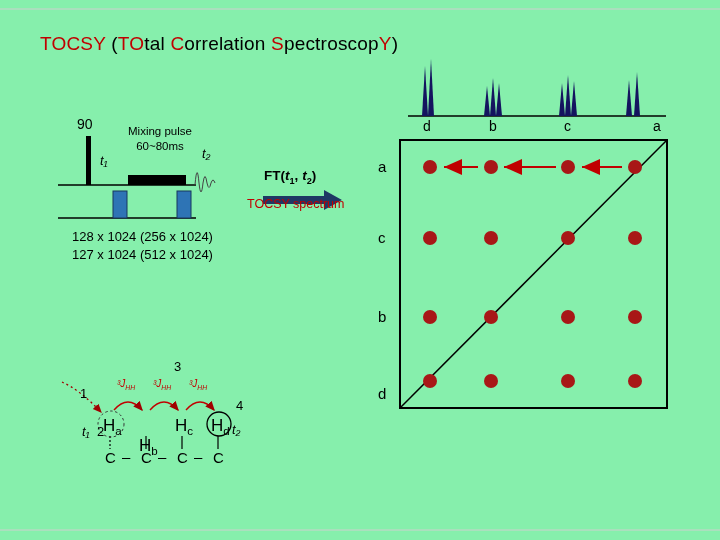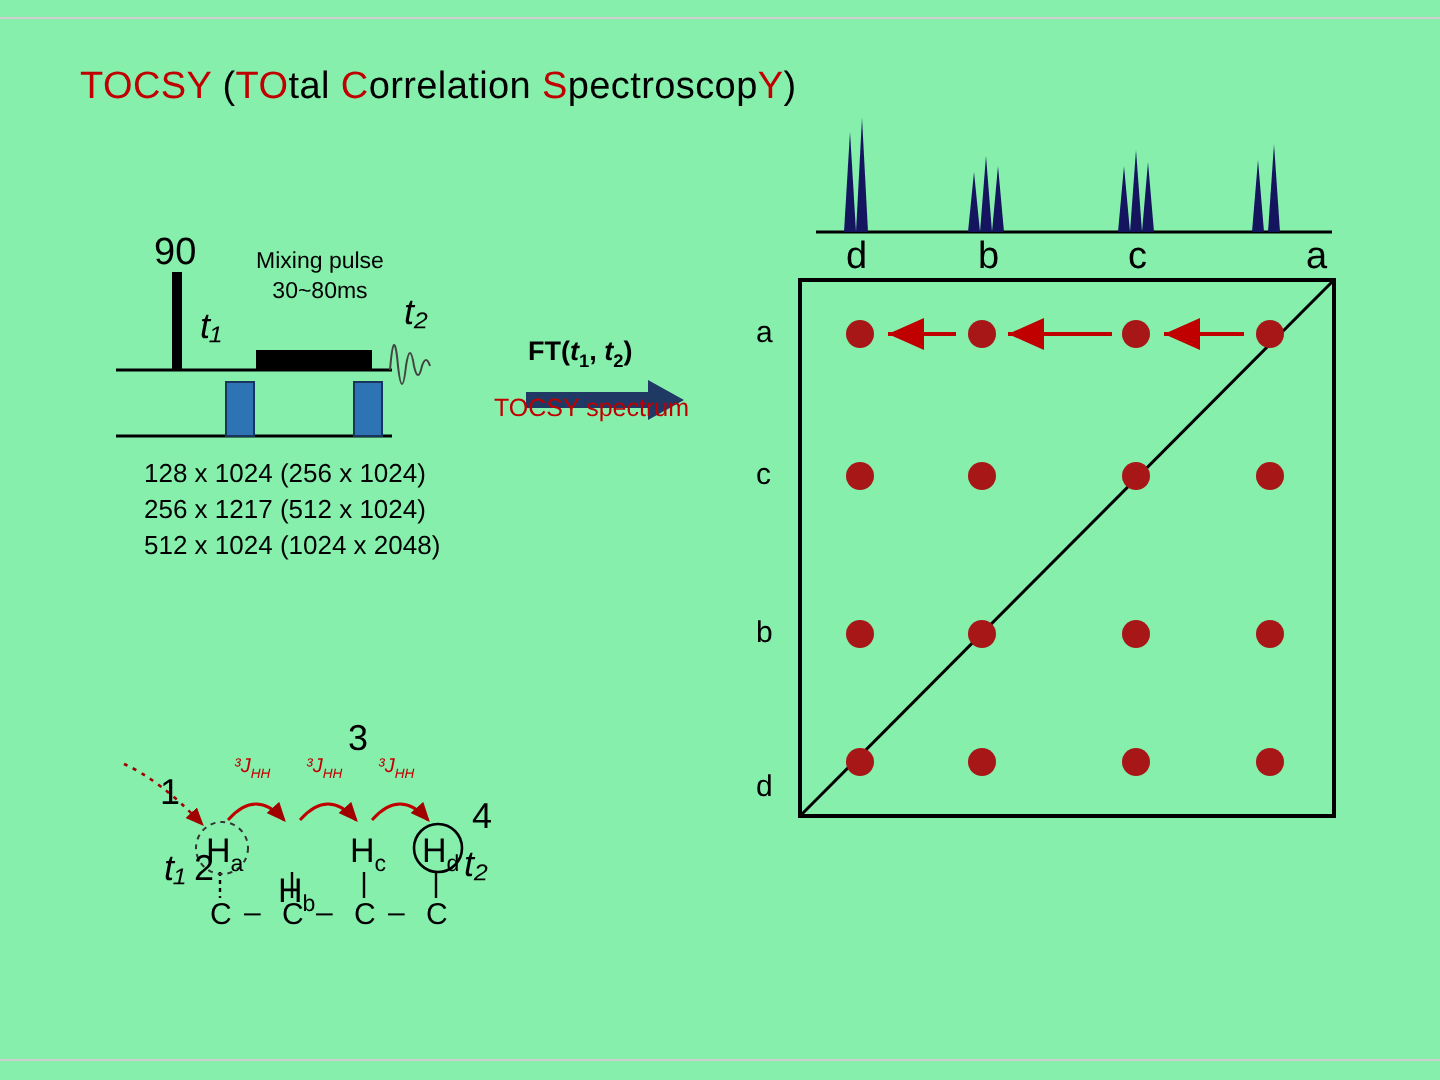--- a/index.html
+++ b/index.html
@@ -3,22 +3,22 @@
 <meta charset="utf-8">
 <style>
   html,body{margin:0;padding:0;background:#fff;}
   body{font-family:"Liberation Sans","DejaVu Sans",sans-serif;color:#000;}
   #slide{position:relative;width:720px;height:540px;background:#86efac;overflow:hidden;}
   #shapes{position:absolute;left:0;top:0;width:720px;height:540px;}
   .lbl{position:absolute;white-space:nowrap;line-height:1.1;}
   .red{color:#c00000;}
   .blk{color:#000000;}
   .title{left:40px;top:34px;font-size:19px;letter-spacing:0.2px;}
-  .f14{font-size:19px;text-align:center;}
-  .f13{font-size:18px;}
+  .f14{font-size:14px;text-align:center;}
+  .f13{font-size:13px;}
   .f12{font-size:12.5px;}
   .f15{font-size:15px;}
   sub{font-size:68%;}
   .jlabel{position:absolute;color:#c00000;font-size:10px;font-style:italic;white-space:nowrap;}
   .hlbl{position:absolute;font-size:17px;white-space:nowrap;}
   .clbl{position:absolute;font-size:15px;white-space:nowrap;}
   .mixlbl{position:absolute;left:112px;top:124px;width:96px;text-align:center;font-size:11.5px;line-height:1.3;}
   .params{position:absolute;left:72px;top:228px;font-size:13px;line-height:18px;}
   .itl{font-style:italic;}
 </style>
@@ -108,29 +108,28 @@
     </g>
   </svg>
 
   <div class="lbl title">
     <span class="red">TOCSY</span><span class="blk"> (</span><span class="red">TO</span><span class="blk">tal </span><span class="red">C</span><span class="blk">orrelation </span><span class="red">S</span><span class="blk">pectroscop</span><span class="red">Y</span><span class="blk">)</span>
   </div>
 
   <span class="lbl f14" style="left:77px;top:117px;">90</span>
   <div class="mixlbl">
     <div>Mixing pulse</div>
-    <div>30~80ms</div>
+    <div>60~80ms</div>
   </div>
   <span class="lbl f13 itl" style="left:100px;top:154px;">t₁</span>
   <span class="lbl f13 itl" style="left:202px;top:147px;">t₂</span>
 
   <div class="params">
     <div>128 x 1024 (256 x 1024)</div>
-    <div>256 x 1217 (512 x 1024)</div>
-    <div>512 x 1024 (1024 x 2048)</div>
+    <div>127 x 1024 (512 x 1024)</div>
   </div>
 
   <span class="lbl" style="left:264px;top:169px;font-size:13.5px;font-weight:bold;"><span>FT(</span><span class="itl">t</span><sub>1</sub><span>, </span><span class="itl">t</span><sub>2</sub><span>)</span></span>
   <span class="lbl f12 red" style="left:247px;top:198px;">TOCSY spectrum</span>
 
   <span class="lbl f14" style="left:423px;top:119px;">d</span>
   <span class="lbl f14" style="left:489px;top:119px;">b</span>
   <span class="lbl f14" style="left:564px;top:119px;">c</span>
   <span class="lbl f14" style="left:653px;top:119px;">a</span>
 

